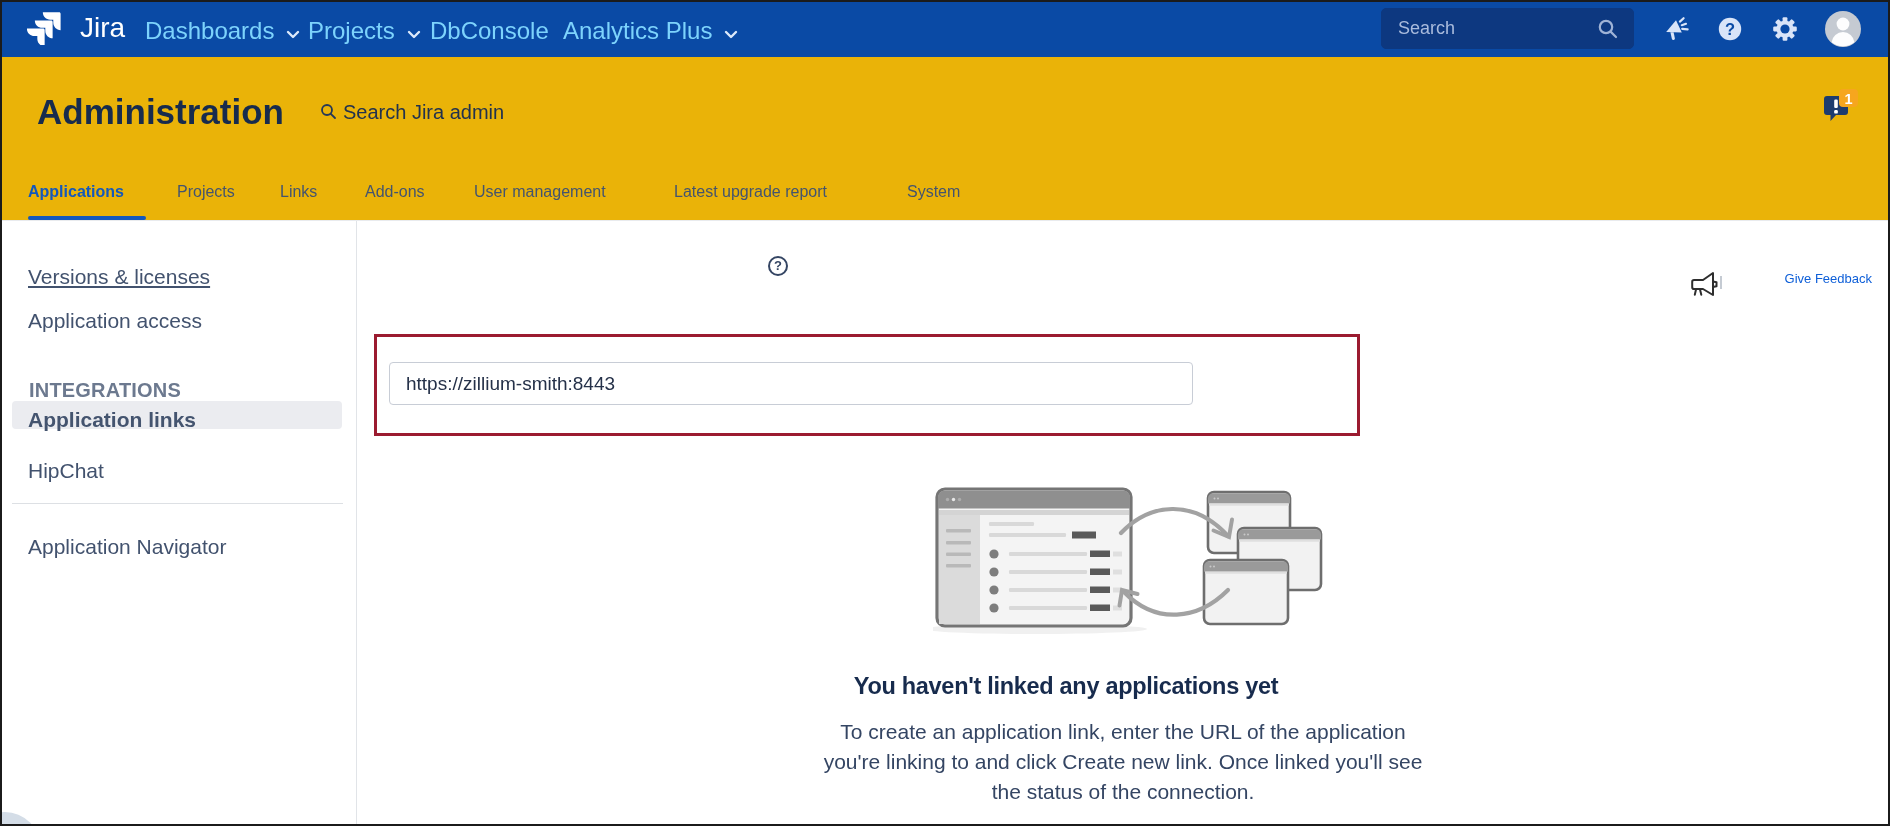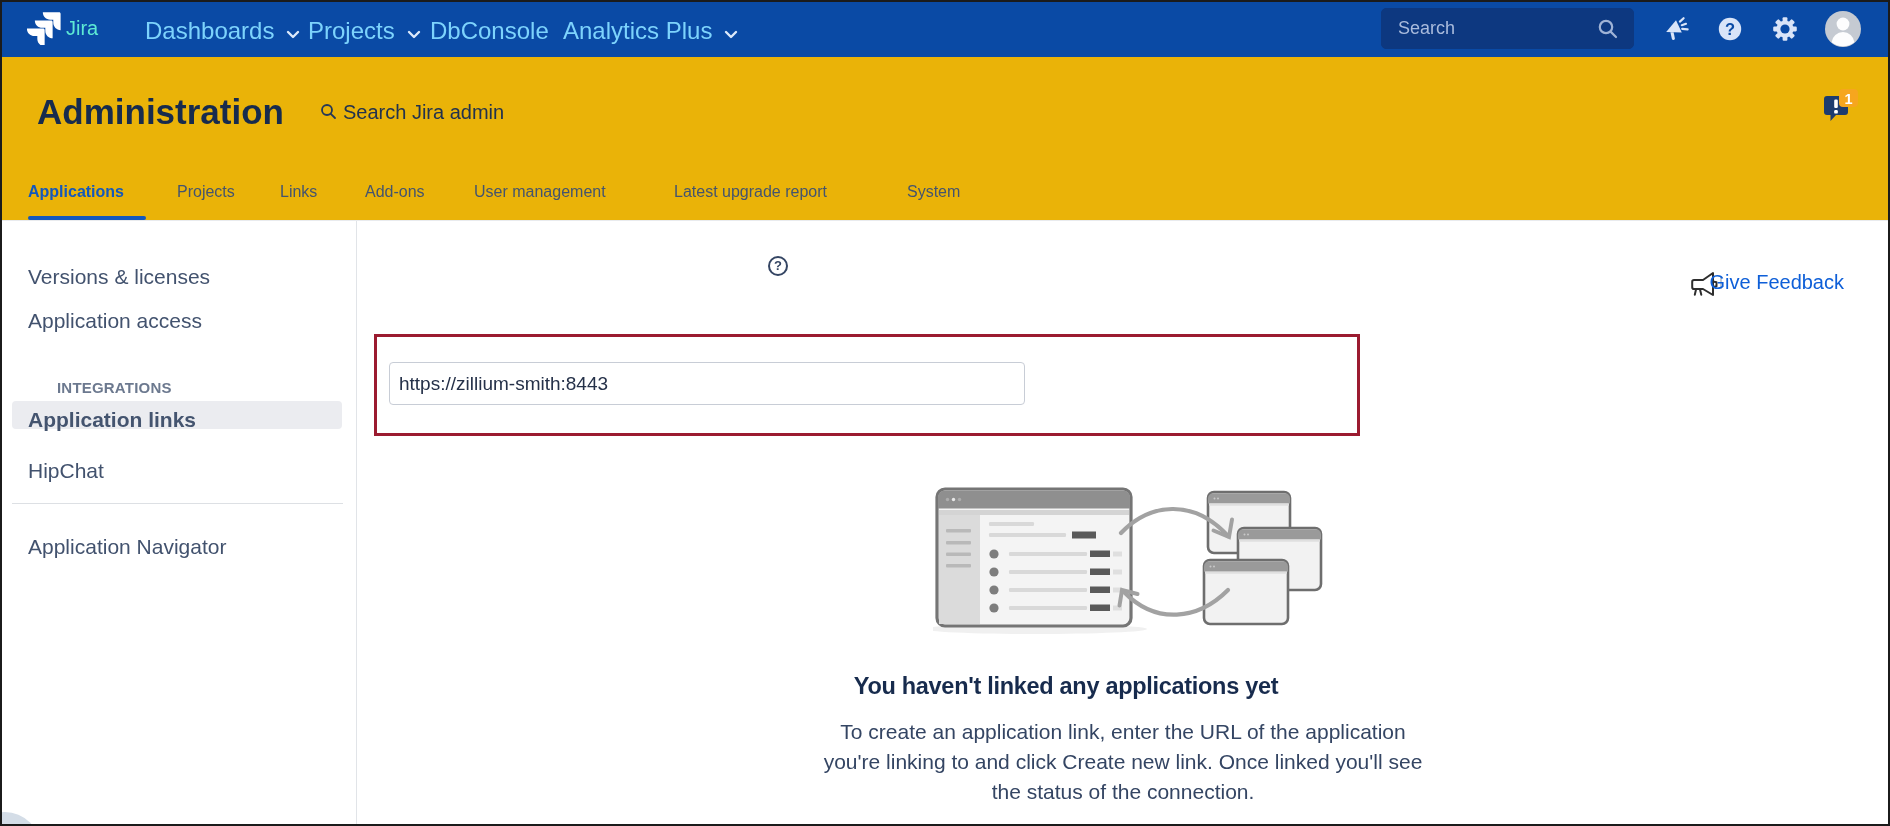--- a/index.html
+++ b/index.html
@@ -5,52 +5,52 @@
   * { margin:0; padding:0; box-sizing:border-box; }
   html,body { width:1890px; height:826px; overflow:hidden; }
   body { font-family:"Liberation Sans", sans-serif; background:#fff; position:relative; }
   .frame { position:absolute; inset:0; border:2px solid #1b1b1b; pointer-events:none; z-index:99; }
   .abs { position:absolute; }
 
   
   .topbar { position:absolute; left:0; top:0; width:1890px; height:57px; background:#0A4AA5; }
   .logo { position:absolute; left:27px; top:11px; display:flex; align-items:center; }
   .logo svg { width:34px; height:34px; }
-  .logo .t { color:#5eead4; font-size:20px; font-weight:500; margin-left:5px; letter-spacing:0; }
+  .logo .t { color:#ffffff; font-size:28px; font-weight:500; margin-left:19px; letter-spacing:0; }
   .navitem { position:absolute; top:17px; color:#7dd3fc; font-size:24px; white-space:nowrap; }
   .chev { display:inline-block; margin-left:12px; }
   .search { position:absolute; left:1381px; top:8px; width:253px; height:41px; background:#0D3880; border:1px solid #0D3880; border-radius:5px; color:#A9BBDC; font-size:18px; line-height:39px; padding-left:16px; }
   .search svg { position:absolute; right:14px; top:9px; }
 
   
   .header { position:absolute; left:0; top:57px; width:1890px; height:164px; background:#eab308; border-bottom:1px solid #E9EBEE; }
   .admin-title { position:absolute; left:37px; top:35px; font-size:35px; font-weight:700; color:#172B4D; }
   .searchadmin { position:absolute; left:343px; top:44px; font-size:20px; color:#22324E; }
   .tab { position:absolute; top:126px; font-size:16px; color:#44546F; white-space:nowrap; }
   .tab.active { color:#1358BC; font-weight:600; }
   .tab-underline { position:absolute; left:28px; top:159px; width:118px; height:4px; background:#1358BC; border-radius:2px; }
 
   
   .sidebar { position:absolute; left:0; top:221px; width:357px; height:605px; background:#fff; border-right:1px solid #E1E4E8; }
   .side-item { position:absolute; left:28px; font-size:21px; color:#42526E; white-space:nowrap; }
-  .side-head { position:absolute; left:29px; font-size:15px; font-weight:700; color:#6C798F; letter-spacing:0.2px;margin-left:28px; }
+  .side-head { position:absolute; left:29px; font-size:20px; font-weight:700; color:#6C798F; letter-spacing:0.2px; }
   .side-sel { position:absolute; left:12px; top:180px; width:330px; height:28px; background:#EBECF0; border-radius:4px; }
   .side-sel span { position:absolute; left:16px; top:7px; font-size:21px; font-weight:700; color:#44546F; }
   .side-hr { position:absolute; left:12px; top:282px; width:331px; height:1px; background:#DDE0E4; }
 
   
   .main { position:absolute; left:358px; top:221px; width:1530px; height:605px; background:#fff; }
   .h1 { position:absolute; left:31px; top:36px; font-size:27px; font-weight:700; color:#172B4D; }
   .help-ring { position:absolute; left:410px; top:35px; width:20px; height:20px; border:2px solid #344563; border-radius:50%; color:#344563; font-size:13px; font-weight:700; text-align:center; line-height:16px; }
-  .feedback { position:absolute; right:44px; top:50px; font-size:20px; color:#0E5FD8; }
+  .feedback { position:absolute; right:16px; top:50px; font-size:13px; color:#0E5FD8; }
   .fb-ico { position:absolute; right:170px; top:49px; }
   .fb-sep { position:absolute; right:166px; top:55px; width:2px; height:13px; background:#C5CBD3; }
 
   .redbox { position:absolute; left:16px; top:113px; width:986px; height:102px; border:3px solid #9B1B30; }
-  .urlinput { position:absolute; left:12px; top:25px; width:636px; height:43px; border:1px solid #C8CDD6; border-radius:4px; font-size:19px; color:#253149; line-height:41px; padding-left:9px; background:#fff; }
+  .urlinput { position:absolute; left:12px; top:25px; width:804px; height:43px; border:1px solid #C8CDD6; border-radius:4px; font-size:19px; color:#253149; line-height:41px; padding-left:16px; background:#fff; }
   .createbtn { position:absolute; left:776px; top:26px; width:179px; height:45px; background:#0B51C8; border-radius:4px; color:#fff; font-size:19px; font-weight:700; text-align:center; line-height:45px; }
 
   .illus { position:absolute; left:575px; top:263px; }
   .nolinks { position:absolute; left:0; top:452px; width:1416px; text-align:center; font-size:23.5px; font-weight:700; letter-spacing:-0.3px; color:#172B4D; }
   .desc { position:absolute; left:0; top:496px; width:1530px; text-align:center; font-size:21px; line-height:30px; color:#344563; }
 
   .corner-widget { position:absolute; left:-30px; top:812px; width:70px; height:70px; border-radius:35px; background:#D4DDE7; z-index:5; }
 </style>
 </head>
 <body>
@@ -139,21 +139,21 @@
   <span class="tab" style="left:177px;">Projects</span>
   <span class="tab" style="left:280px;">Links</span>
   <span class="tab" style="left:365px;">Add-ons</span>
   <span class="tab" style="left:474px;">User management</span>
   <span class="tab" style="left:674px;">Latest upgrade report</span>
   <span class="tab" style="left:907px;">System</span>
   <div class="tab-underline"></div>
 </div>
 
 <div class="sidebar">
-  <span class="side-item" style="top:44px;">Versions &amp; licenses</span>
+  <span class="side-item" style="top:44px;text-decoration:underline;">Versions &amp; licenses</span>
   <span class="side-item" style="top:88px;">Application access</span>
   <span class="side-head" style="top:158px;">INTEGRATIONS</span>
   <div class="side-sel">
       <span>Application links</span>
     </div>
   <span class="side-item" style="top:238px;">HipChat</span>
   <div class="side-hr"></div>
   <span class="side-item" style="top:314px;">Application Navigator</span>
 </div>
 

